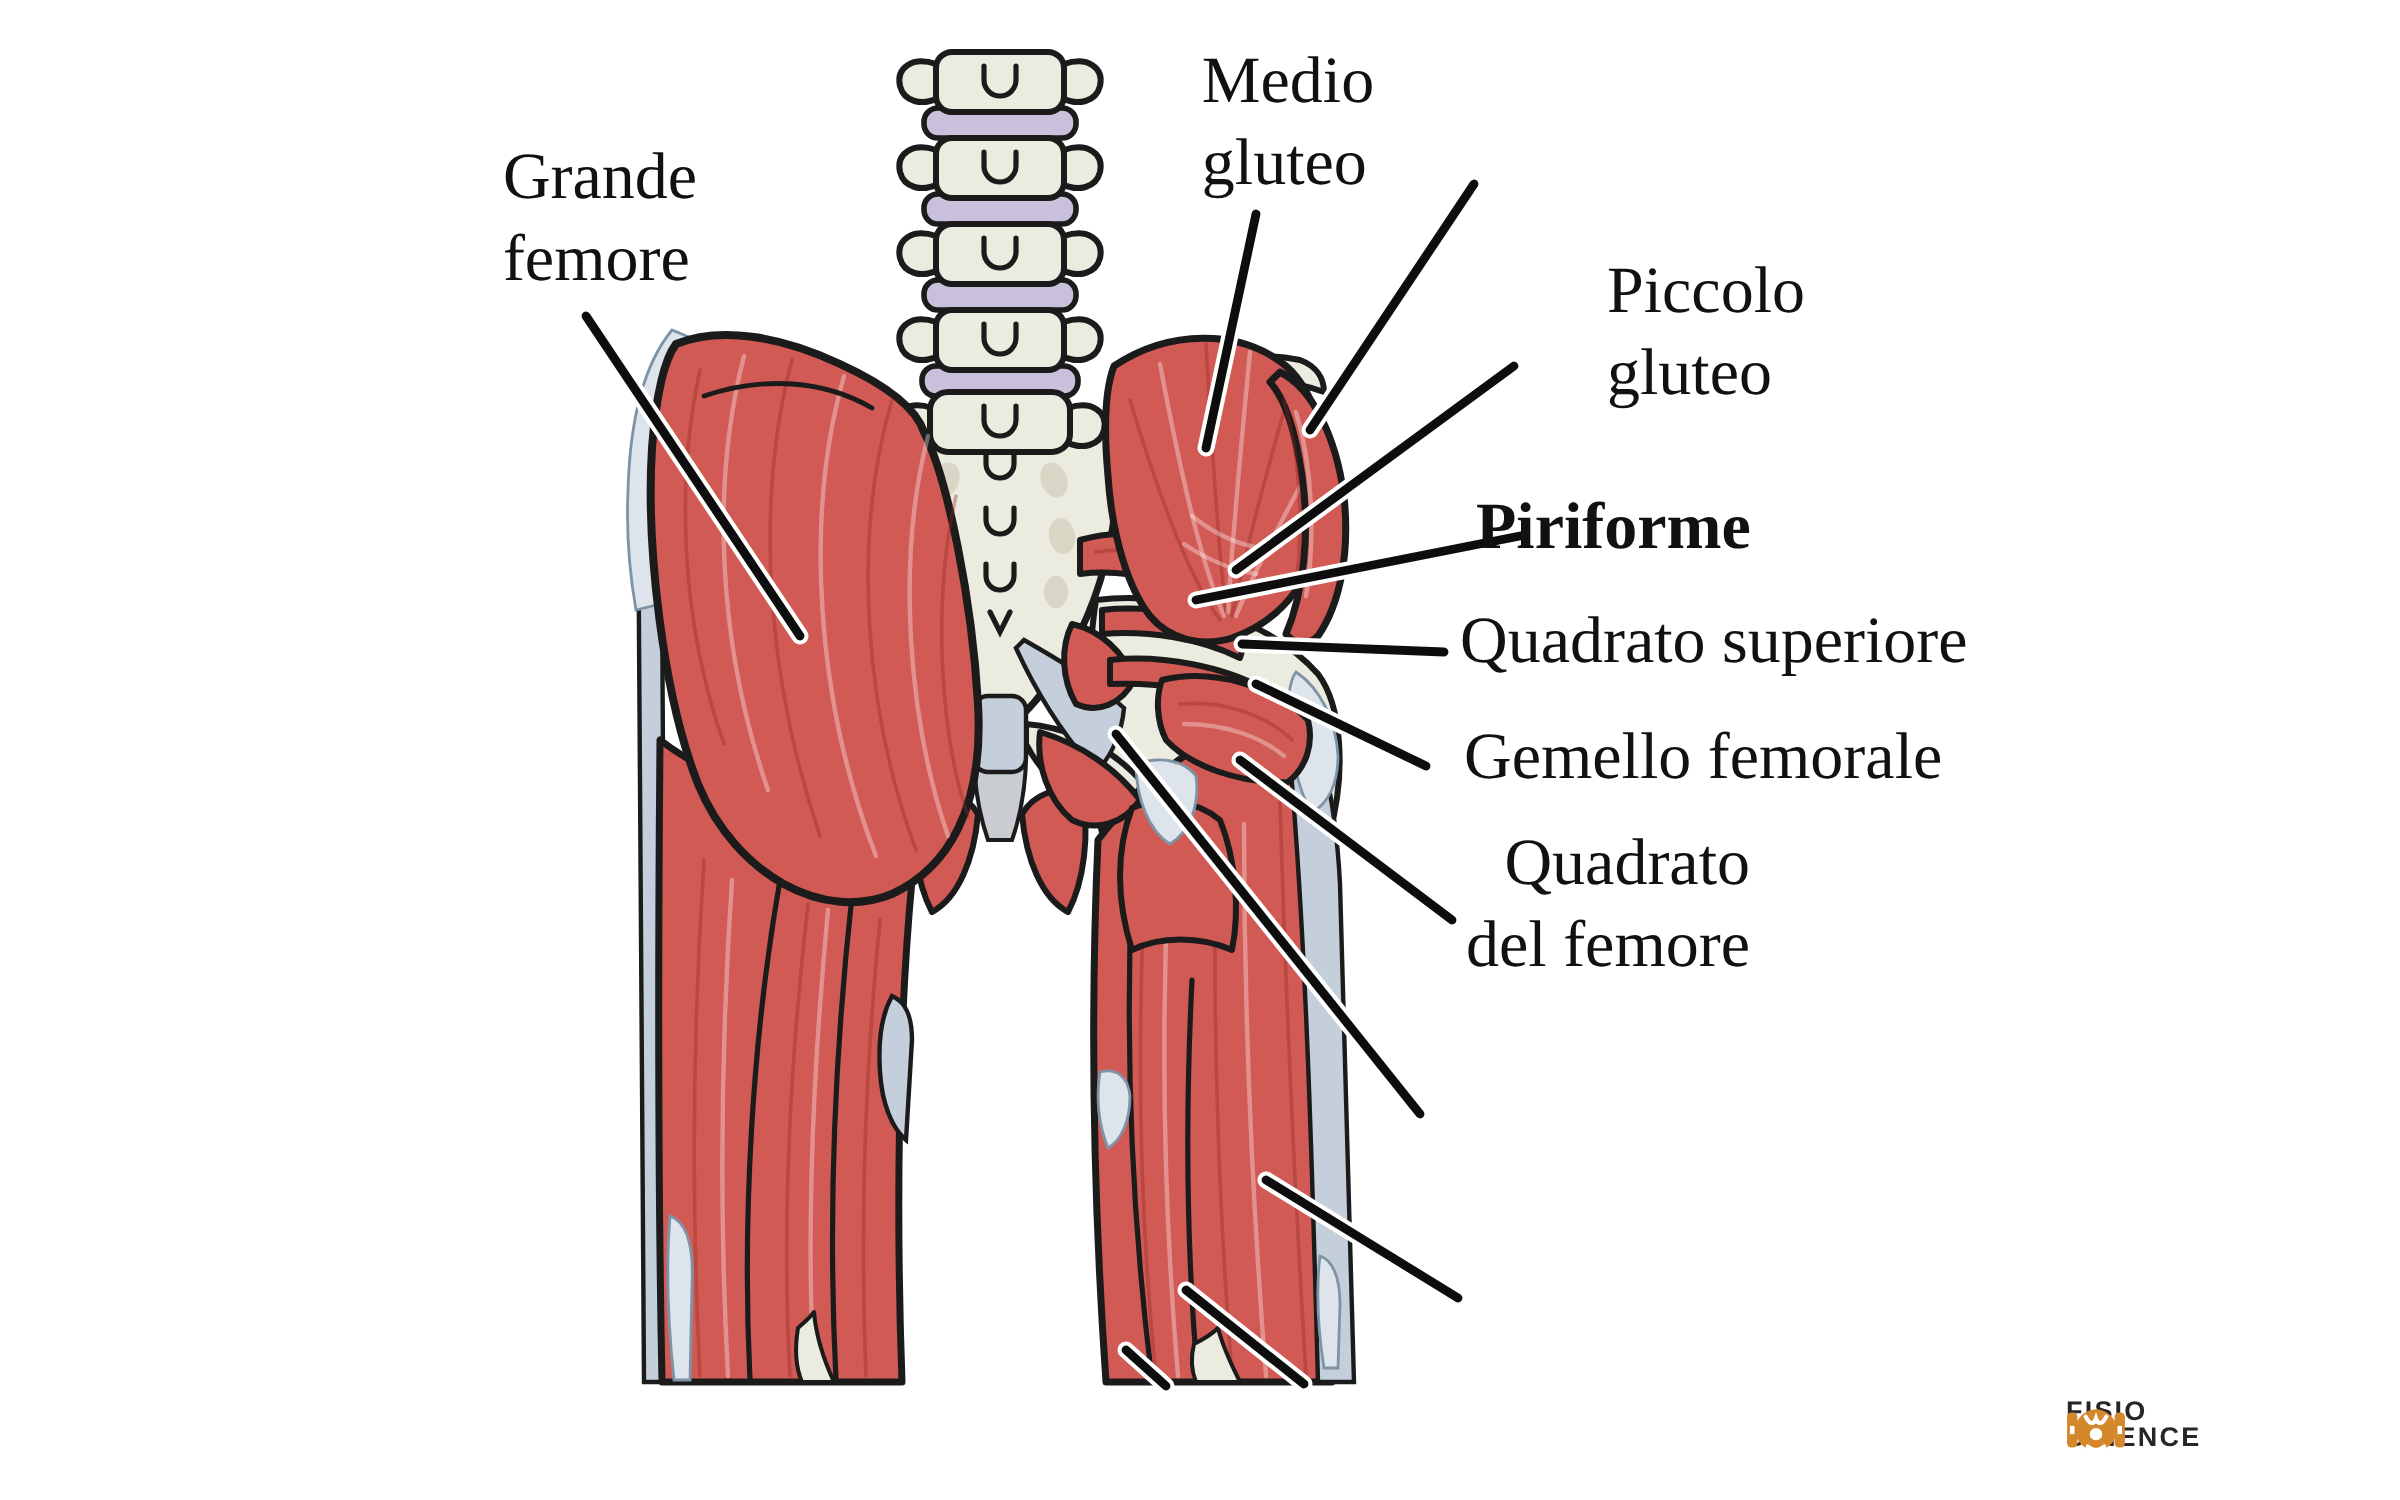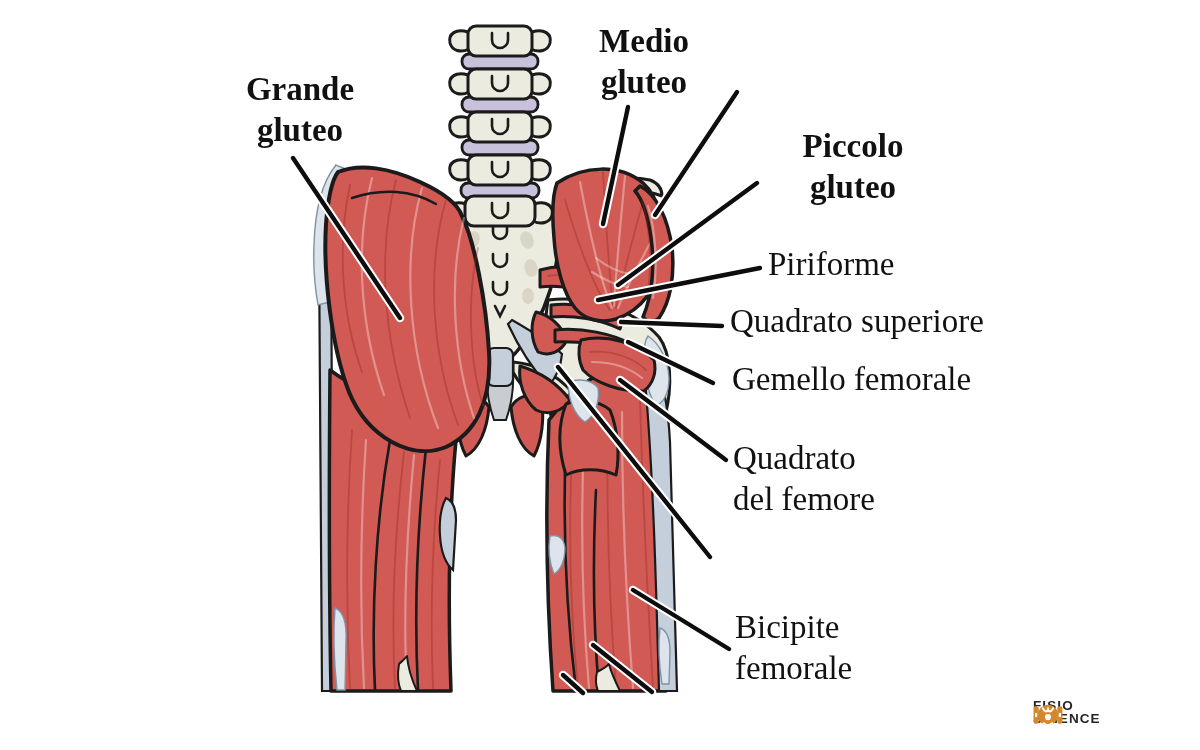--- a/index.html
+++ b/index.html
@@ -21,21 +21,21 @@
   .fal{fill:var(--fascia-lt);stroke:var(--fascia-edge);stroke-width:1.4;}
   .sw2{stroke-width:2;} .sw35{stroke-width:3.5;} .sw4{stroke-width:4;}
   .ln{fill:none;stroke:var(--outline);stroke-width:2.6;stroke-linecap:round;}
   .fl{fill:none;stroke:rgba(255,255,255,.34);stroke-width:2.2;stroke-linecap:round;}
   .fd{fill:none;stroke:rgba(143,38,34,.36);stroke-width:1.8;stroke-linecap:round;}
   .gl{fill:none;stroke:var(--outline);stroke-width:2.4;stroke-linecap:round;}
   
   #labels-layer{position:absolute;inset:0;pointer-events:none;}
   .anat-label{position:absolute;font:33px/41px "Liberation Serif","DejaVu Serif",serif;color:var(--label);
     white-space:pre-line;}
-  .anat-label.center{transform:translateX(-50%);text-align:center;font-weight:bold;}
+  .anat-label.center{transform:translateX(-50%);}
   
   .logo{position:absolute;left:1033px;top:699px;display:flex;align-items:center;gap:9px;}
   .logo-text{font-family:"Liberation Sans","DejaVu Sans",sans-serif;font-weight:bold;
     font-size:13.5px;line-height:13px;letter-spacing:1.1px;color:var(--logo-text);}
 </style>
 </head>
 <body>
 
 <div class="stage">
 
@@ -219,32 +219,30 @@
         <line x1="729" y1="649" x2="633" y2="590" stroke="#0d0d0d" stroke-width="4.4" stroke-linecap="round"></line>
         <line x1="593" y1="645" x2="652" y2="692" stroke="#ffffff" stroke-width="8.5" stroke-linecap="round"></line>
         <line x1="593" y1="645" x2="652" y2="692" stroke="#0d0d0d" stroke-width="4.4" stroke-linecap="round"></line>
         <line x1="563" y1="675" x2="583" y2="693" stroke="#ffffff" stroke-width="8.5" stroke-linecap="round"></line>
         <line x1="563" y1="675" x2="583" y2="693" stroke="#0d0d0d" stroke-width="4.4" stroke-linecap="round"></line>
       </g>
 </svg>
 
 <div id="labels-layer">
       <div class="anat-label center" style="left: 300px; top: 69px;">Grande
-gluteo</div>
+femore</div>
       <div class="anat-label center" style="left: 644px; top: 21px;">Medio
 gluteo</div>
       <div class="anat-label center" style="left: 817px; top: 126px; margin-left: 36px;">Piccolo
 gluteo</div>
-      <div class="anat-label" style="left: 768px; top: 244px;">Piriforme</div>
+      <div class="anat-label" style="left: 738px; top: 244px; font-weight: bold;">Piriforme</div>
       <div class="anat-label" style="left: 730px; top: 301px;">Quadrato superiore</div>
       <div class="anat-label" style="left: 732px; top: 359px;">Gemello femorale</div>
-      <div class="anat-label" style="left: 733px; top: 438px;">Quadrato
+      <div class="anat-label" style="left: 733px; top: 412px; text-align: right;">Quadrato
 del femore</div>
-      <div class="anat-label" style="left: 735px; top: 607px;">Bicipite
-femorale</div>
     </div>
 
 <div class="logo">
   <svg width="30" height="32" viewBox="0 0 28 31">
     <g fill="var(--logo-orange)">
       <rect x="0" y="7" width="5" height="17" rx="2"></rect>
       <rect x="23" y="7" width="5" height="17" rx="2"></rect>
       <circle cx="14" cy="15.5" r="10"></circle>
     </g>
     <g fill="none" stroke="#ffffff" stroke-width="2" stroke-linecap="round">

